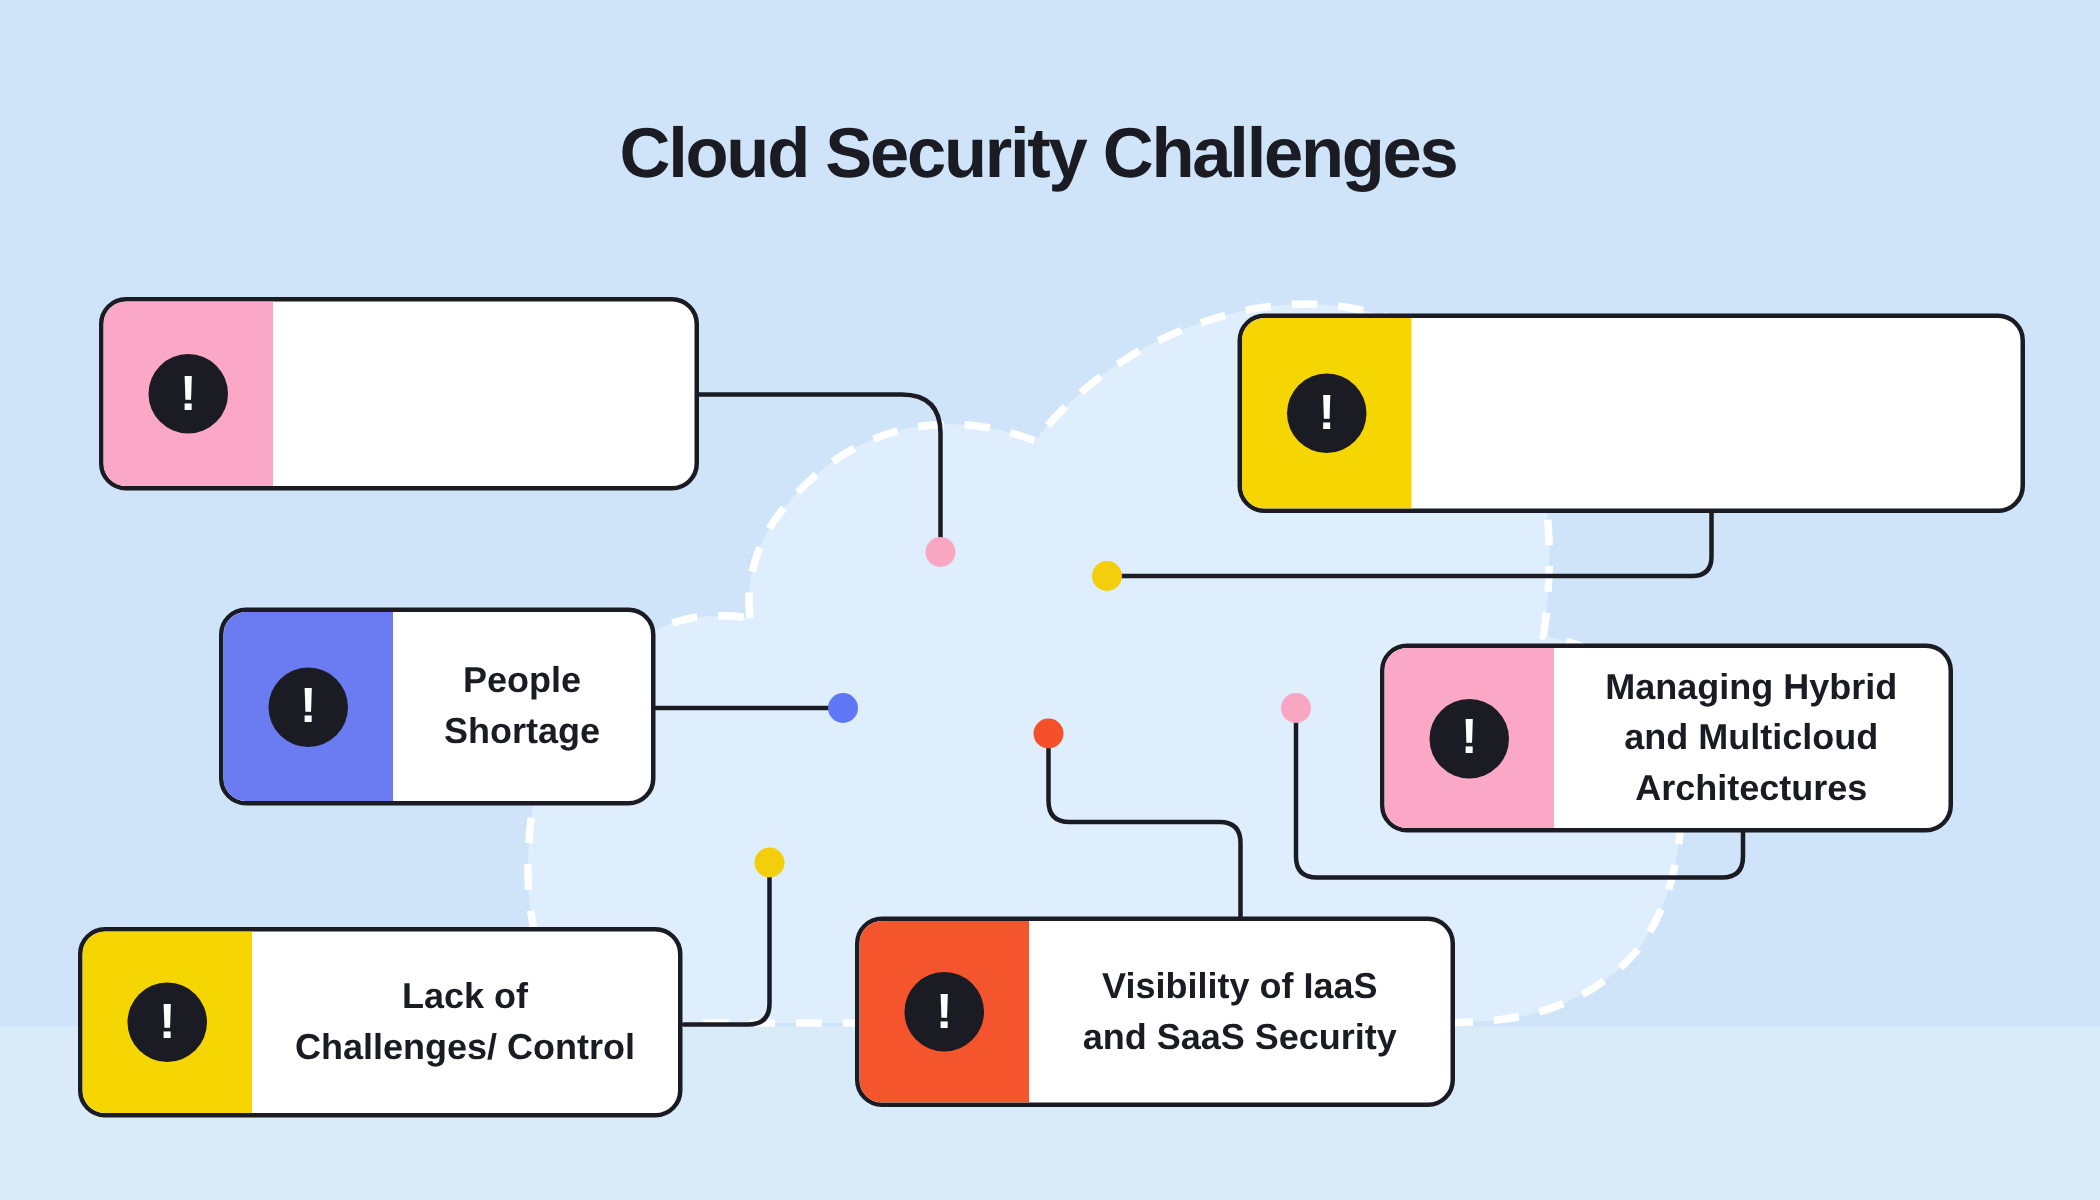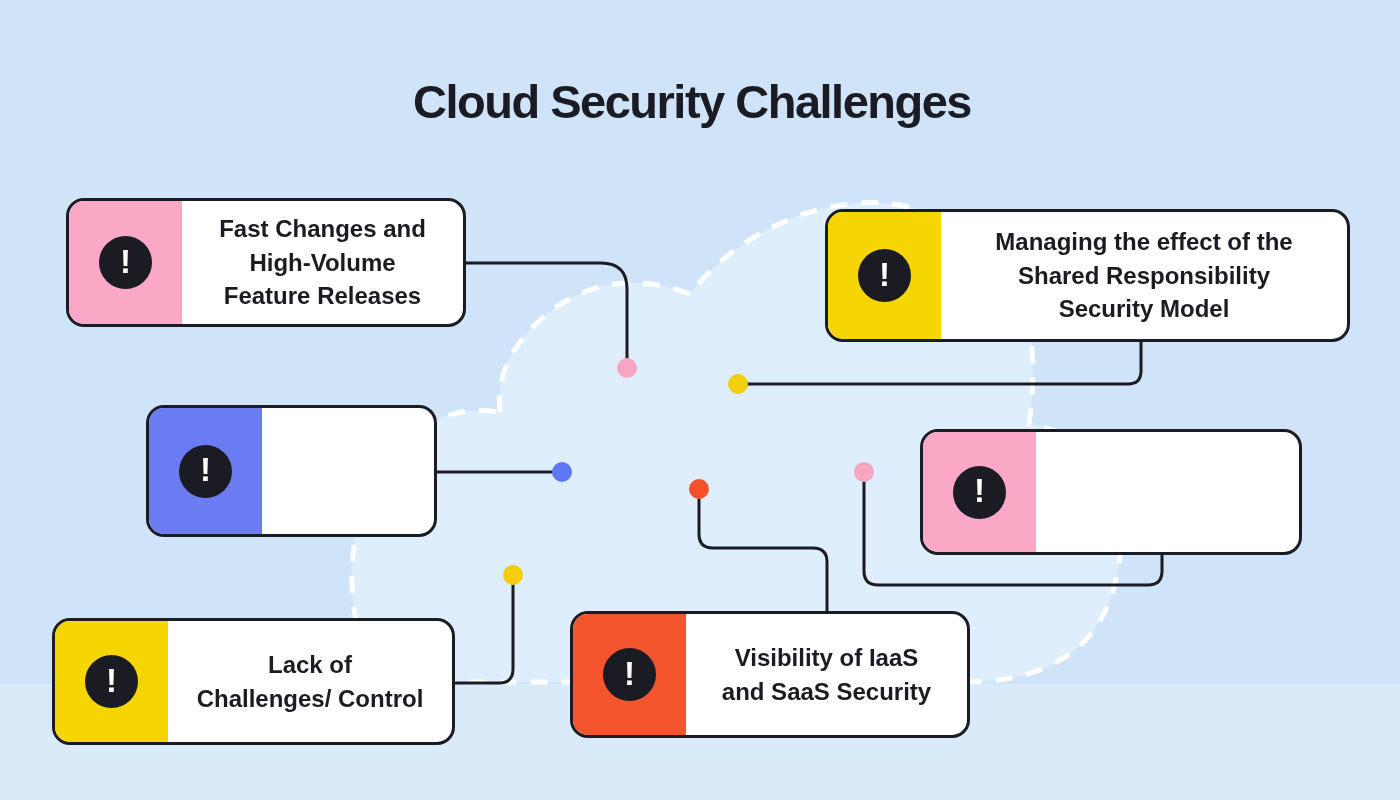--- a/index.html
+++ b/index.html
@@ -86,44 +86,43 @@
     <circle cx="513" cy="575" r="10" fill="#F2CE0C"></circle>
     <circle cx="699" cy="489" r="10" fill="#F4502A"></circle>
   </svg>
 
   <h1 class="title">Cloud Security Challenges</h1>
 
   <div class="card c1">
     <div class="accent" style="background-color: rgb(250, 168, 197);">
       <div class="icon">!</div>
     </div>
-    <div class="label">Fast Changes and
-High-Volume
-Feature Releases</div>
   </div>
 
   <div class="card c2">
     <div class="accent" style="background-color: rgb(245, 213, 2);">
       <div class="icon">!</div>
     </div>
-    <div class="label">Managing the effect of the
-Shared Responsibility
-Security Model</div>
   </div>
 
   <div class="card c3">
     <div class="accent" style="background-color: rgb(107, 124, 243);">
       <div class="icon">!</div>
     </div>
+    <div class="label">People
+Shortage</div>
   </div>
 
   <div class="card c4">
     <div class="accent" style="background-color: rgb(250, 168, 197);">
       <div class="icon">!</div>
     </div>
+    <div class="label">Managing Hybrid
+and Multicloud
+Architectures</div>
   </div>
 
   <div class="card c5">
     <div class="accent" style="background-color: rgb(245, 213, 2);">
       <div class="icon">!</div>
     </div>
     <div class="label">Lack of
 Challenges/ Control</div>
   </div>
 

